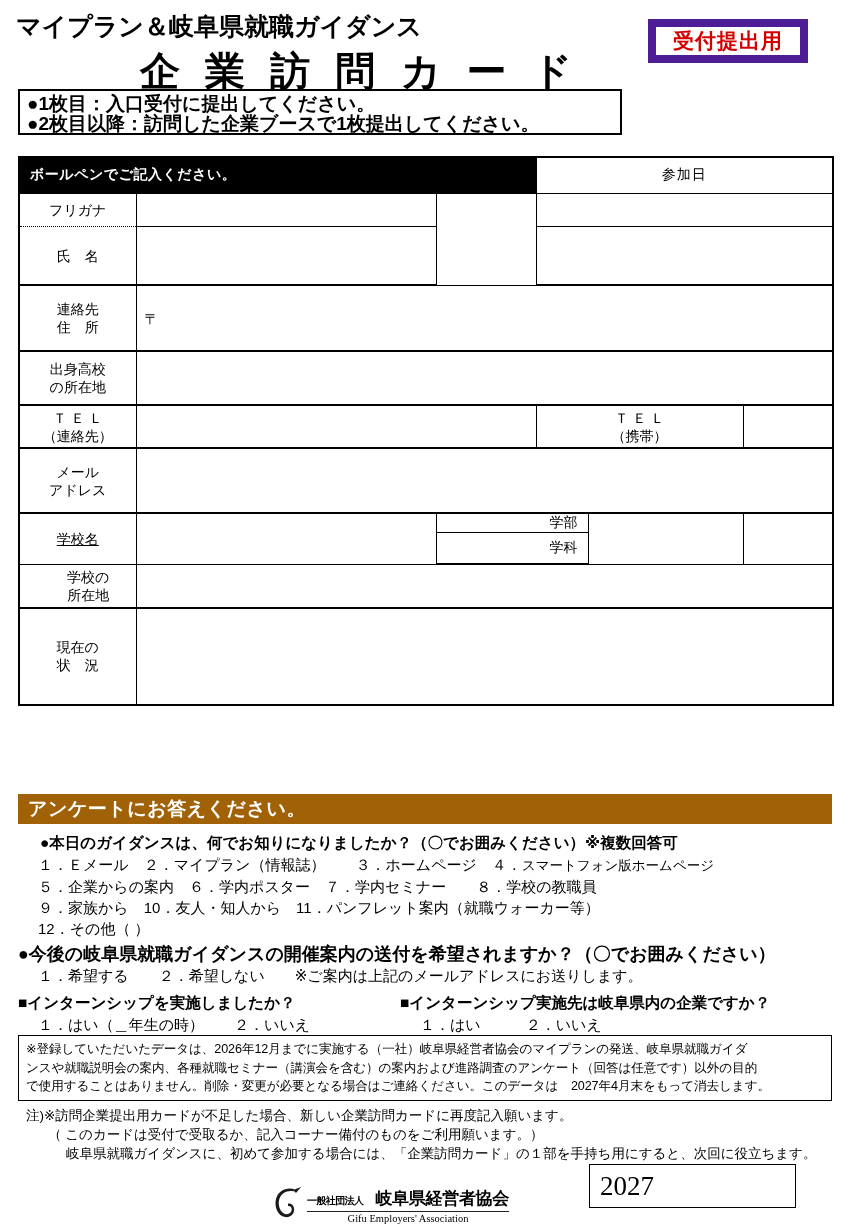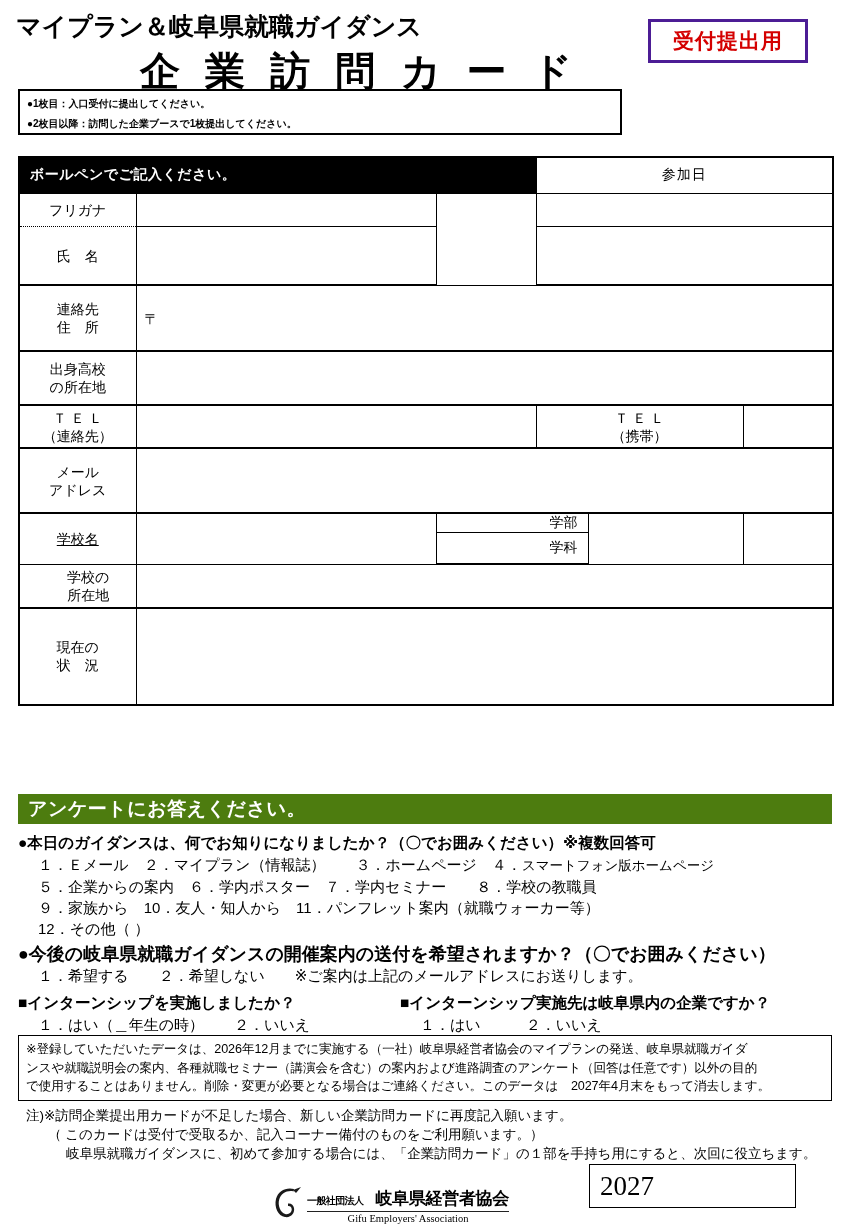--- a/index.html
+++ b/index.html
@@ -36,21 +36,21 @@
     left: 140px; top: 44px;
     font-size: 40px;
     font-weight: bold;
     letter-spacing: 7px;
     white-space: nowrap;
   }
   .stamp-box {
     position: absolute;
     left: 648px; top: 19px;
     width: 160px; height: 44px;
-    border: 3px solid #4c1d95;
+    border: 8px solid #4c1d95;
     box-sizing: border-box;
     display: flex;
     align-items: center;
     justify-content: center;
   }
   .stamp-text {
     color: #d40000;
     font-size: 21px;
     font-weight: bold;
     letter-spacing: 1px;
@@ -60,21 +60,21 @@
   
   .instr-box {
     position: absolute;
     left: 18px; top: 89px;
     width: 604px; height: 46px;
     border: 2px solid #000;
     box-sizing: border-box;
     padding: 3px 6px 0 7px;
   }
   .instr-line {
-    font-size: 10px;
+    font-size: 19px;
     font-weight: bold;
     line-height: 20px;
     white-space: nowrap;
   }
 
   
   .form-table {
     position: absolute;
     left: 18px; top: 156px;
     width: 814px;
@@ -130,40 +130,41 @@
     padding-left: 14px !important;
     font-size: 15px;
     letter-spacing: 7px;
   }
 
   
   .q-bar {
     position: absolute;
     left: 18px; top: 794px;
     width: 814px; height: 30px;
-    background: #4d7c0f;
+    background: #a16207;
     color: #ffffff;
     font-size: 19px;
     font-weight: bold;
     line-height: 30px;
     padding-left: 10px;
     box-sizing: border-box;
     letter-spacing: 0.5px;
     white-space: nowrap;
   }
   .q-block {
     position: absolute;
     left: 18px; top: 832px;
     width: 820px;
   }
   .q-head {
     font-size: 15.5px;
     font-weight: bold;
     line-height: 22px;
     white-space: nowrap;
+    margin-left: 22px;
   }
   .q-opt {
     font-size: 15px;
     line-height: 21px;
     padding-left: 20px;
     white-space: nowrap;
   }
   .q-opt-sm { font-size: 13.5px; }
   .q-head2 {
     font-size: 18px;

